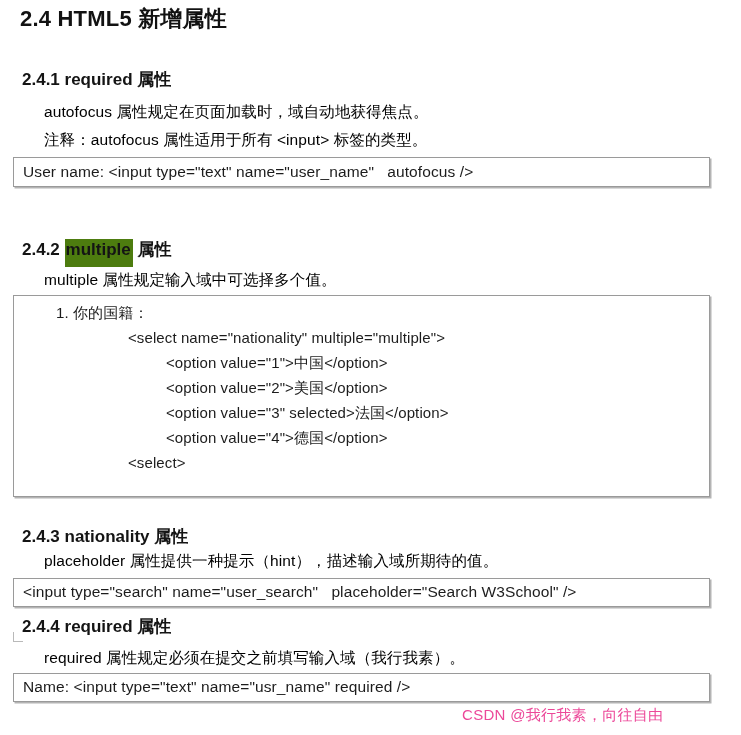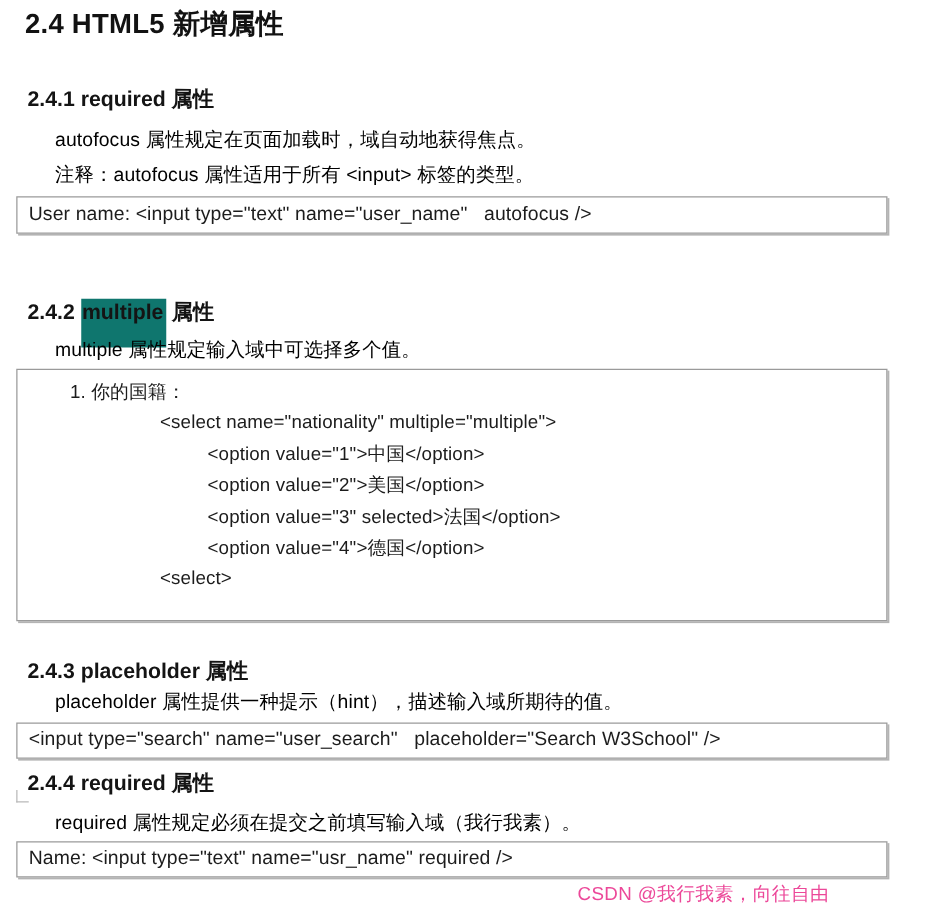--- a/index.html
+++ b/index.html
@@ -38,22 +38,22 @@
   }
   .h-sub {
     position: absolute;
     left: 22px;
     font-size: 17px;
     font-weight: bold;
     color: #141414;
     white-space: nowrap;
   }
   .h-sub .hl {
-    background: #0f766e;
-    padding: 1px 2px 19px 1px;
+    background: #4d7c0f;
+    padding: 1px 2px 8px 1px;
   }
 
   
   .para {
     position: absolute;
     left: 44px;
     font-size: 15.5px;
     font-weight: 400;
     color: #000000;
     white-space: nowrap;
@@ -126,21 +126,21 @@
   <div class="codebox big-code" style="left:13px; top:295px; width:697px; height:202px;">
     <div class="code-line" style="left:42px; top:8px;">1. 你的国籍：</div>
     <div class="code-line" style="left:114px; top:33px;">&lt;select name="nationality" multiple="multiple"&gt;</div>
     <div class="code-line" style="left:152px; top:58px;">&lt;option value="1"&gt;中国&lt;/option&gt;</div>
     <div class="code-line" style="left:152px; top:83px;">&lt;option value="2"&gt;美国&lt;/option&gt;</div>
     <div class="code-line" style="left:152px; top:108px;">&lt;option value="3" selected&gt;法国&lt;/option&gt;</div>
     <div class="code-line" style="left:152px; top:133px;">&lt;option value="4"&gt;德国&lt;/option&gt;</div>
     <div class="code-line" style="left:114px; top:158px;">&lt;select&gt;</div>
   </div>
 
-  <div class="h-sub" style="top:525px;">2.4.3 placeholder  属性</div>
+  <div class="h-sub" style="top:525px;">2.4.3 nationality  属性</div>
 
   <div class="para" style="top:551px;">placeholder  属性提供一种提示（hint），描述输入域所期待的值。</div>
 
   <div class="codebox" style="left:13px; top:578px; width:697px; height:29px;">
     <div class="code-line" style="left:9px; top:4px;">&lt;input type="search" name="user_search"   placeholder="Search W3School" /&gt;</div>
   </div>
 
   <div class="h-sub" style="top:615px;">2.4.4 required  属性</div>
 
   <div class="mark-corner" style="left:13px; top:632px;"></div>

